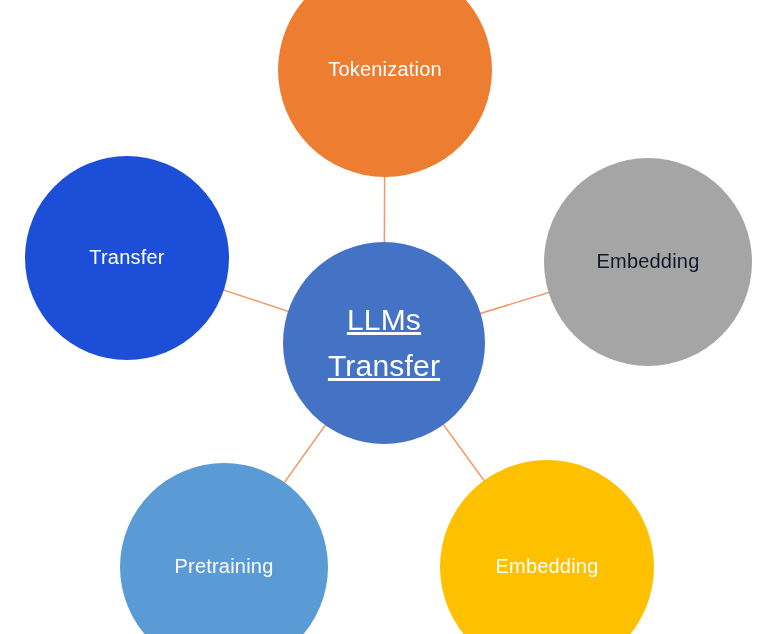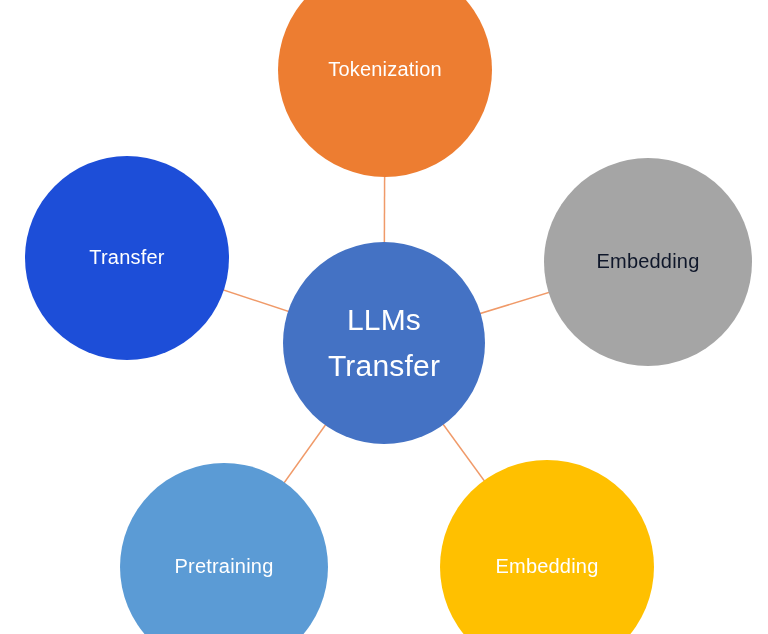--- a/index.html
+++ b/index.html
@@ -34,20 +34,21 @@
   }
   .node-label {
     font-size: 20px;
     line-height: 1.28;
     letter-spacing: 0.2px;
     font-weight: 400;
   }
   .node.center .node-label {
     font-size: 30px;
     line-height: 1.52;
+    text-decoration: underline;
   }
 </style>
 </head>
 <body>
 
 <div class="canvas">
   <svg class="connectors" viewBox="0 0 768 634" xmlns="http://www.w3.org/2000/svg">
       <line x1="384" y1="343" x2="385" y2="70" stroke="#F09A69" stroke-width="1.5"></line>
       <line x1="384" y1="343" x2="648" y2="262" stroke="#F09A69" stroke-width="1.5"></line>
       <line x1="384" y1="343" x2="547" y2="567" stroke="#F09A69" stroke-width="1.5"></line>

